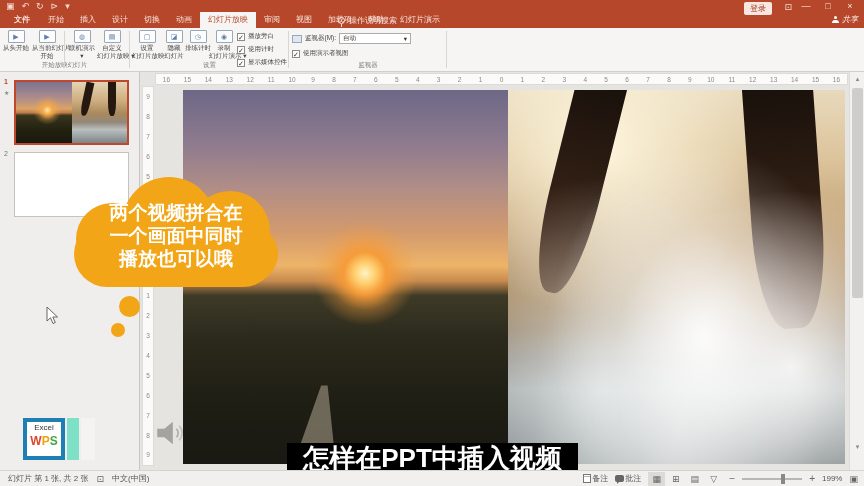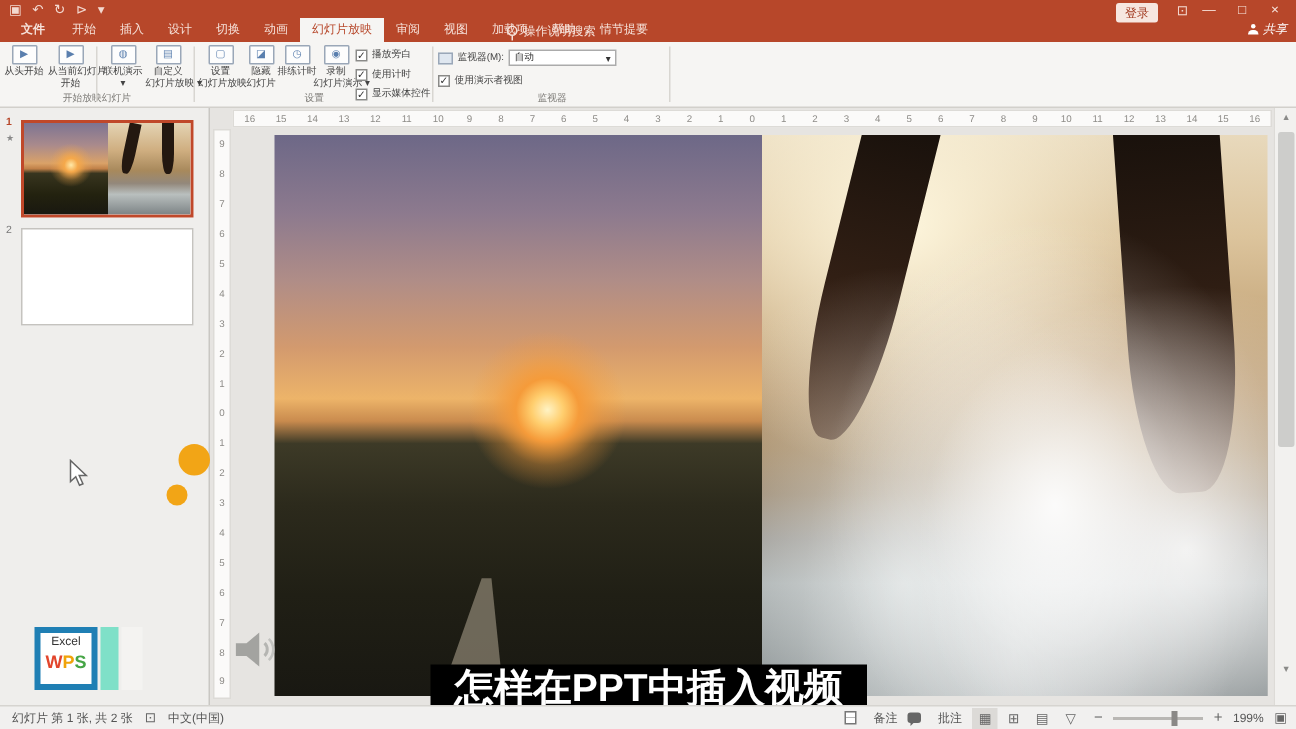--- a/index.html
+++ b/index.html
@@ -109,21 +109,21 @@
   #cloud-text { position:absolute; inset:0; padding-top:24px; text-align:center; color:#fff; font-weight:bold; font-size:19px; line-height:23px; z-index:2; }
   .trail { position:absolute; background:#f2a516; border-radius:50%; z-index:50; }
   #trail1 { left:119px; top:296px; width:21px; height:21px; }
   #trail2 { left:111px; top:323px; width:14px; height:14px; }
   #cursor { position:absolute; left:46px; top:306px; z-index:60; }
 
   
   #statusbar { position:absolute; left:0; top:470px; width:864px; height:16px; background:#f1f0ef; border-top:1px solid #d6d4d0; z-index:70; font-size:8px; color:#555; }
   #status-left { position:absolute; left:8px; top:0; height:15px; display:flex; align-items:center; gap:8px; }
   #status-right { position:absolute; right:6px; top:0; height:15px; display:flex; align-items:center; gap:7px; }
-  .sb-item { display:flex; align-items:center; gap:11px; }
+  .sb-item { display:flex; align-items:center; gap:1px; }
   .mini-doc { width:8px; height:9px; border:1px solid #777; background:linear-gradient(#fff 20%, #999 22%, #fff 24%, #fff 45%, #999 47%, #fff 49%, #fff 70%, #999 72%, #fff 74%); }
   .mini-bubble { width:9px; height:7px; background:#666; border-radius:2px; position:relative; }
   .mini-bubble::after { content:""; position:absolute; left:2px; bottom:-2px; border:2px solid transparent; border-top-color:#666; border-left-color:#666; }
   .view-btn { width:17px; height:14px; text-align:center; line-height:14px; font-size:9px; color:#666; }
   .view-btn.active { background:#dcdad7; }
   #zoom-track { position:relative; width:60px; height:2px; background:#b9b7b4; }
   #zoom-thumb { position:absolute; left:39px; top:-4px; width:4px; height:10px; background:#8a8886; }
   .zoom-pm { font-size:10px; color:#666; }
   #acc-icon { font-size:9px; color:#666; }
   #fit-icon { font-size:9px; color:#666; }
@@ -151,21 +151,21 @@
         <span class="tab">开始</span>
         <span class="tab">插入</span>
         <span class="tab">设计</span>
         <span class="tab">切换</span>
         <span class="tab">动画</span>
         <span class="tab active">幻灯片放映</span>
         <span class="tab">审阅</span>
         <span class="tab">视图</span>
         <span class="tab">加载项</span>
         <span class="tab">帮助</span>
-        <span class="tab">情节提要</span>
+        <span class="tab">幻灯片演示</span>
       </div>
     <div id="tellme">
       <span class="bulb-icon"></span>
       <span>操作说明搜索</span>
     </div>
     <div id="share">
       <span class="person-icon"></span>
       <span>共享</span>
     </div>
   </div>
@@ -347,20 +347,32 @@
     <div id="vscroll">
       <div class="scroll-arrow" id="scroll-up">▴</div>
       <div id="scroll-thumb"></div>
       <div class="scroll-arrow" id="scroll-down">▾</div>
     </div>
     <div id="caption">
       <span>怎样在PPT中插入视频</span>
     </div>
   </div>
 
+  <div id="cloud">
+    <div class="blob" id="cb1"></div>
+    <div class="blob" id="cb2"></div>
+    <div class="blob" id="cb3"></div>
+    <div class="blob" id="cb4"></div>
+    <div id="cbase"></div>
+    <div id="cloud-text">
+      <div>两个视频拼合在</div>
+      <div>一个画面中同时</div>
+      <div>播放也可以哦</div>
+    </div>
+  </div>
   <div class="trail" id="trail1"></div>
   <div class="trail" id="trail2"></div>
 
   <svg id="cursor" width="13" height="19" viewBox="0 0 13 19">
     <path d="M1 1 L1 15 L4.5 11.8 L7 17.5 L9.3 16.5 L6.8 11 L11.5 11 Z" fill="#fff" stroke="#666" stroke-width="1"></path>
   </svg>
 
   <div id="statusbar">
     <div id="status-left">
       <span>幻灯片 第 1 张, 共 2 张</span>

